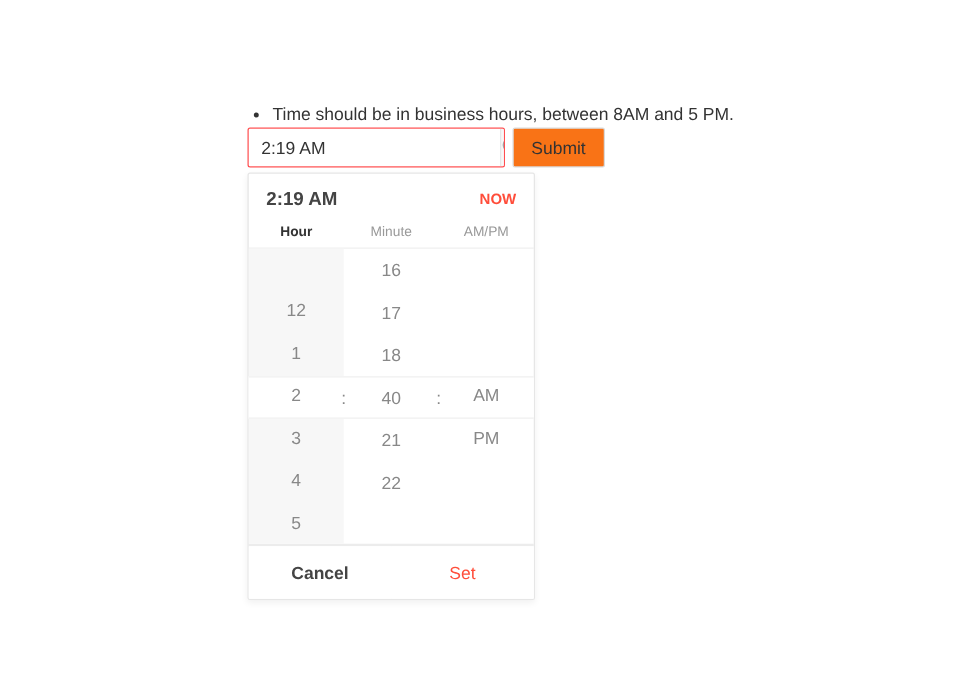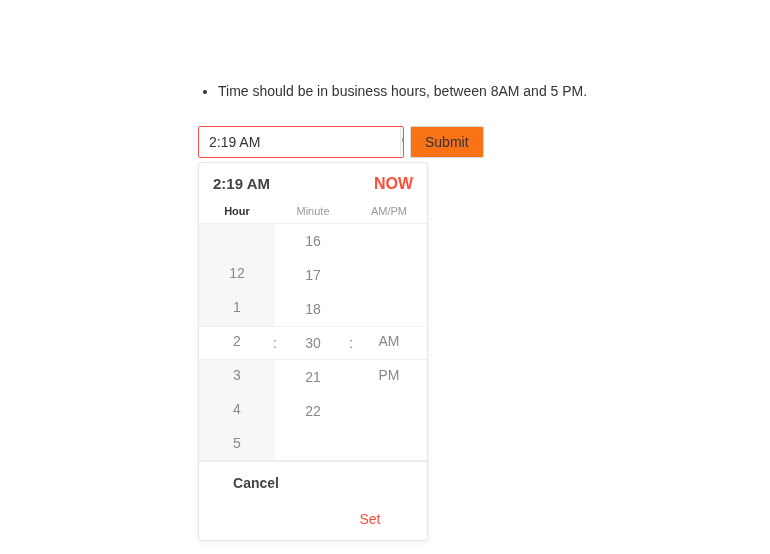--- a/index.html
+++ b/index.html
@@ -11,21 +11,20 @@
       background: #fff;
       font-size: 14px;
       color: #333;
     }
     .container {
       padding-top: 82px;
       padding-left: 198px;
     }
     .bullet-line {
       margin-left: 20px;
-      margin-bottom: 24px;
       font-size: 14px;
       list-style: disc;
     }
     .bullet-line li {
       line-height: 1.4;
     }
     .input-row {
       display: flex;
       align-items: stretch;
       gap: 6px;
@@ -89,21 +88,21 @@
       justify-content: space-between;
       align-items: center;
       padding: 12px 14px 8px;
     }
     .picker-time {
       font-weight: 700;
       font-size: 15px;
       color: #444;
     }
     .now-link {
-      font-size: 16px;
+      font-size: 12px;
       font-weight: 600;
       color: #ff4d3a;
       cursor: pointer;
     }
     .col-labels {
       display: flex;
       padding: 4px 0 6px;
     }
     .col-label {
       flex: 1;
@@ -185,21 +184,21 @@
     }
     .picker-actions button {
       flex: 1;
       height: 42px;
       border: none;
       background: #fff;
       font-size: 14px;
       cursor: pointer;
     }
     .cancel-btn { color: #444; border-right: 1px solid #ececec; font-weight: bold; }
-    .set-btn { color: #ff4d3a; margin-top: 36px; }
+    .set-btn { color: #ff4d3a; }
   </style>
 </head>
 <body>
 
 <div class="container">
   <ul class="bullet-line">
     <li><span>Time should be in business hours, between 8AM and 5 PM.</span></li>
   </ul>
 
   <div class="input-row">
@@ -242,21 +241,21 @@
         <div class="cell">1</div>
         <div class="cell">2</div>
         <div class="cell">3</div>
         <div class="cell">4</div>
         <div class="cell">5</div>
       </div>
       <div class="spinner-col">
         <div class="cell">16</div>
         <div class="cell">17</div>
         <div class="cell">18</div>
-        <div class="cell">30</div>
+        <div class="cell">40</div>
         <div class="cell">21</div>
         <div class="cell">22</div>
       </div>
       <div class="spinner-col">
         <div class="cell empty"></div>
         <div class="cell empty"></div>
         <div class="cell empty"></div>
         <div class="cell">AM</div>
         <div class="cell">PM</div>
         <div class="cell empty"></div>

